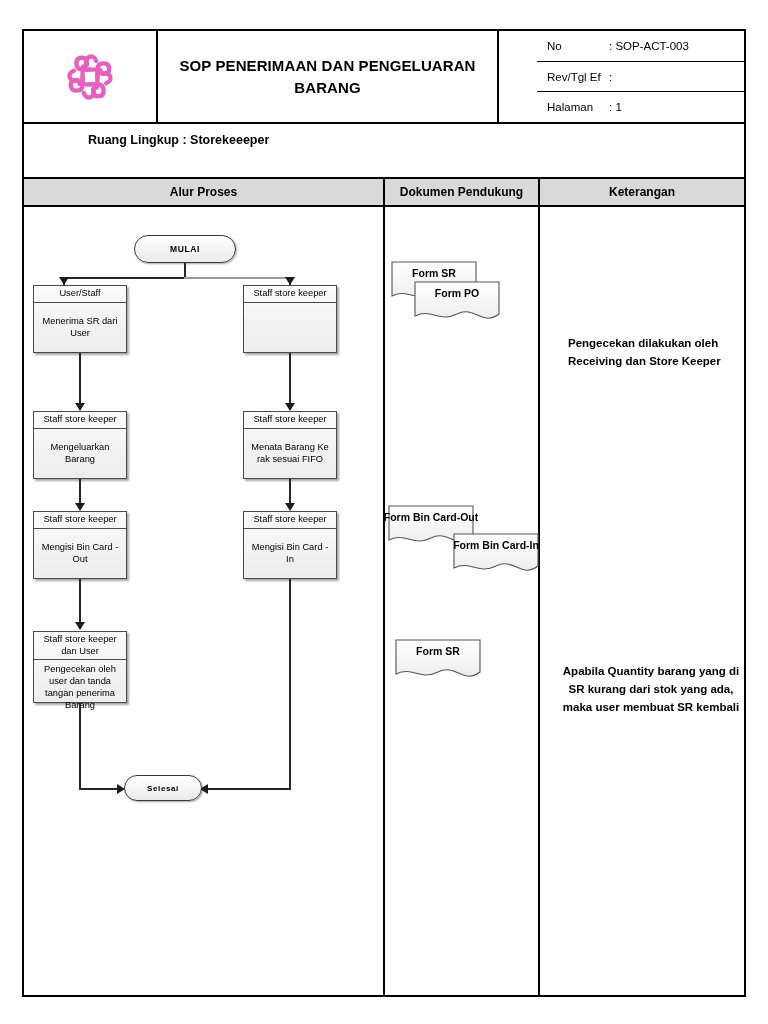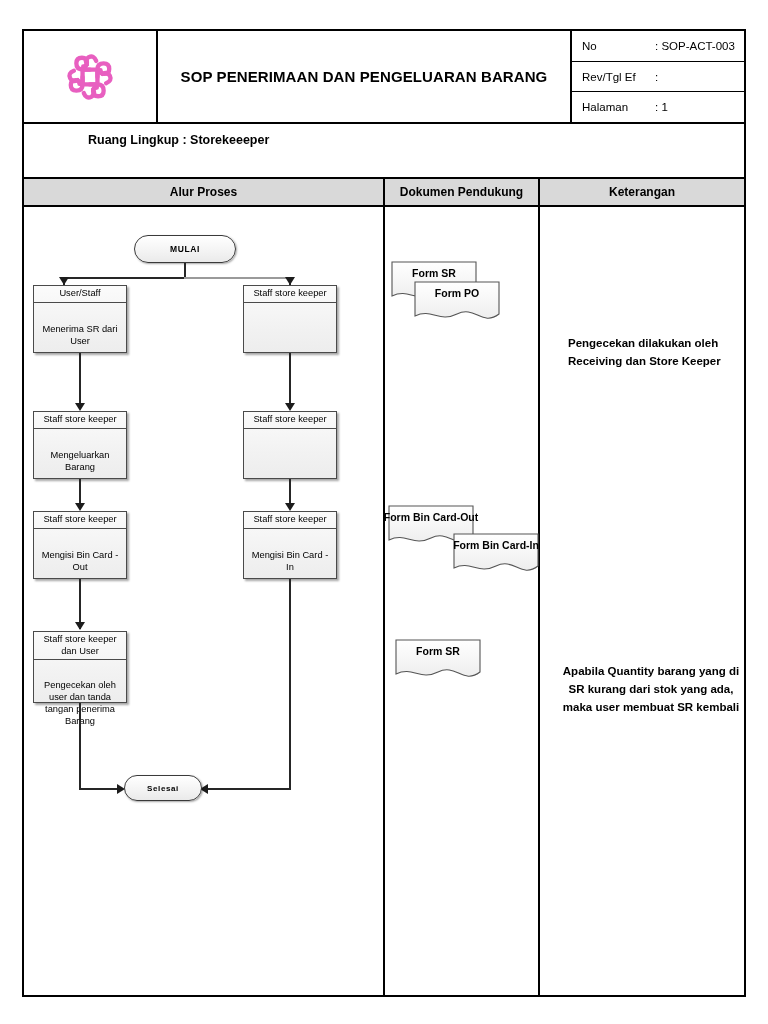--- a/index.html
+++ b/index.html
@@ -55,41 +55,42 @@
   }
   .title-cell .doc-title {
     text-align: center;
     font-weight: bold;
     font-size: 15px;
     line-height: 1.45;
     color: #000;
     letter-spacing: .1px;
   }
   .meta-cell {
-    width: 172px;
+    width: 245px;
     display: flex;
     flex-direction: column;
     box-sizing: border-box;
+    padding-left: 38px;
   }
   .meta-row {
     flex: 1;
     display: flex;
     align-items: center;
     border-bottom: 1.5px solid #000;
     box-sizing: border-box;
     padding-left: 10px;
     font-size: 11.5px;
     color: #000;
   }
   .meta-row:last-child { border-bottom: none; }
   .meta-row .meta-label {
     display: inline-block;
     min-width: 62px;
   }
-  .meta-row .meta-value { white-space: pre; margin-left: 11px; }
+  .meta-row .meta-value { white-space: pre; }
 
   
   .scope-row {
     position: absolute;
     left: 0;
     top: 91px;
     width: 100%;
     height: 55px;
     border-top: 2px solid #000;
     box-sizing: border-box;
@@ -171,21 +172,20 @@
   }
 
   .proc-box {
     position: absolute;
     border: 1.3px solid #4a4a4a;
     background: linear-gradient(to bottom, #fbfbfb 0%, #f2f2f2 60%, #ededed 100%);
     box-shadow: 1.5px 1.5px 2px rgba(0,0,0,.35);
     box-sizing: border-box;
     display: flex;
     flex-direction: column;
-    gap: 16px;
   }
   .proc-head {
     border-bottom: 1.3px solid #4a4a4a;
     text-align: center;
     font-size: 9.3px;
     line-height: 1.25;
     color: #000;
     padding: 2px 2px;
     box-sizing: border-box;
   }
@@ -376,20 +376,21 @@
 
       <div class="proc-box" style="left:219px; top:78px; width:94px; height:68px;">
         <div class="proc-head">Staff store keeper</div>
       </div>
 
       <div class="v-line" style="left:265px; top:146px; height:56px;"></div>
       <div class="arrow-down" style="left:261px; top:196px;"></div>
 
       <div class="proc-box" style="left:219px; top:204px; width:94px; height:68px;">
         <div class="proc-head">Staff store keeper</div>
+        <div class="proc-body">Menata Barang Ke rak sesuai FIFO</div>
       </div>
 
       <div class="v-line" style="left:265px; top:272px; height:30px;"></div>
       <div class="arrow-down" style="left:261px; top:296px;"></div>
 
       <div class="proc-box" style="left:219px; top:304px; width:94px; height:68px;">
         <div class="proc-head">Staff store keeper</div>
         <div class="proc-body">Mengisi Bin Card - In</div>
       </div>
 

